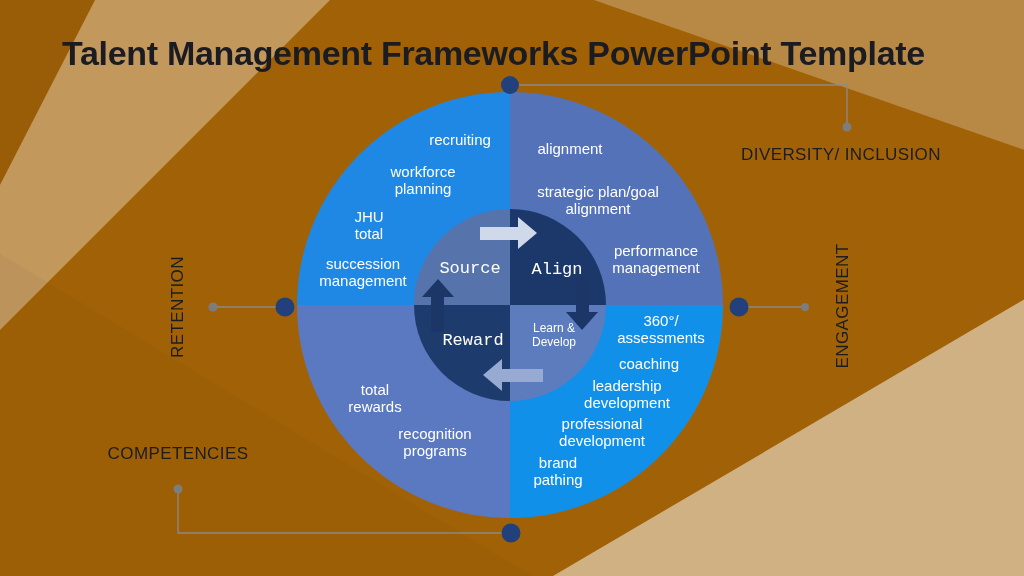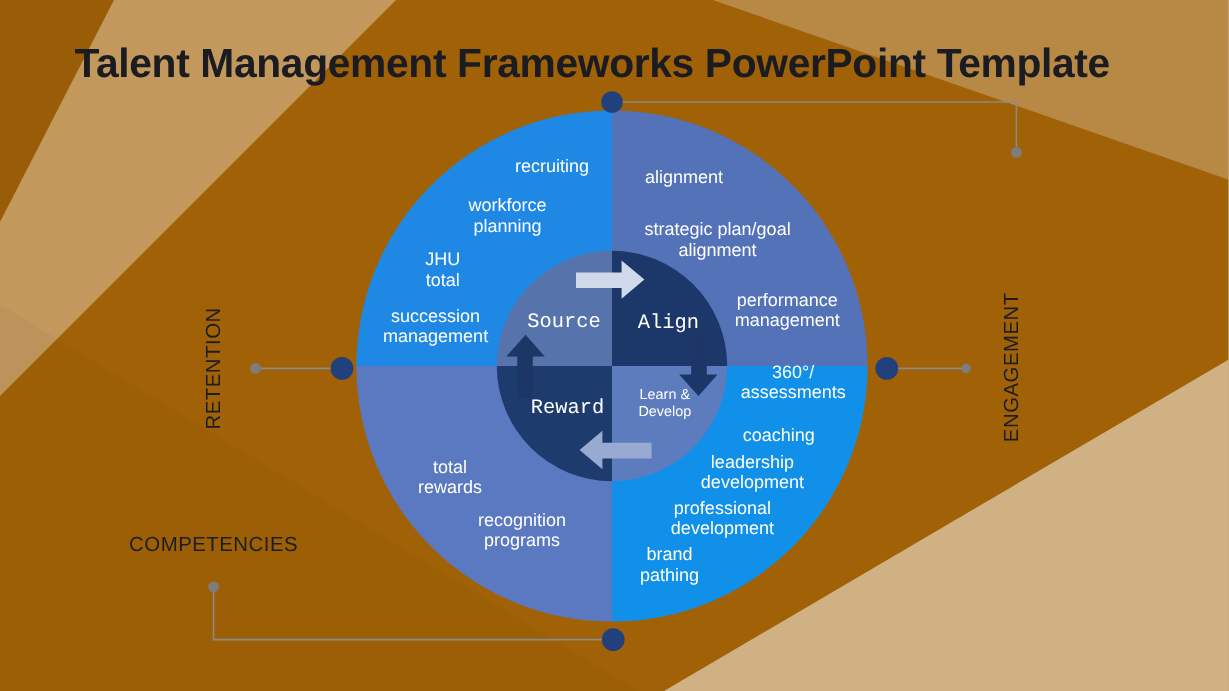--- a/index.html
+++ b/index.html
@@ -93,33 +93,34 @@
   <div class="lbl" style="left:598px;top:201px;">strategic plan/goal
 alignment</div>
   <div class="lbl" style="left:656px;top:260px;">performance
 management</div>
 
   <div class="lbl" style="left:375px;top:371px;margin-top:28px;">total
 rewards</div>
   <div class="lbl" style="left:435px;top:443px;">recognition
 programs</div>
 
-  <div class="lbl" style="left:661px;top:320px;">360°/
+  <div class="lbl" style="left:661px;top:330px;">360°/
 assessments</div>
   <div class="lbl" style="left:649px;top:364px;">coaching</div>
   <div class="lbl" style="left:627px;top:395px;">leadership
 development</div>
   <div class="lbl" style="left:602px;top:433px;">professional
 development</div>
   <div class="lbl" style="left:558px;top:472px;">brand
 pathing</div>
 
   <div class="lbl lbl-inner" style="left:470px;top:269px;">Source</div>
   <div class="lbl lbl-inner" style="left:557px;top:270px;">Align</div>
   <div class="lbl lbl-inner" style="left:473px;top:341px;">Reward</div>
   <div class="lbl lbl-inner-sm" style="left:554px;top:336px;">Learn &amp;
 Develop</div>
 
+  <div class="callout" style="left:841px;top:155px;">DIVERSITY/ INCLUSION</div>
   <div class="callout vert" style="left:843px;top:306px;">ENGAGEMENT</div>
   <div class="callout vert" style="left:178px;top:307px;">RETENTION</div>
   <div class="callout" style="left:178px;top:454px;">COMPETENCIES</div>
 
 </div>
 
 </body></html>

